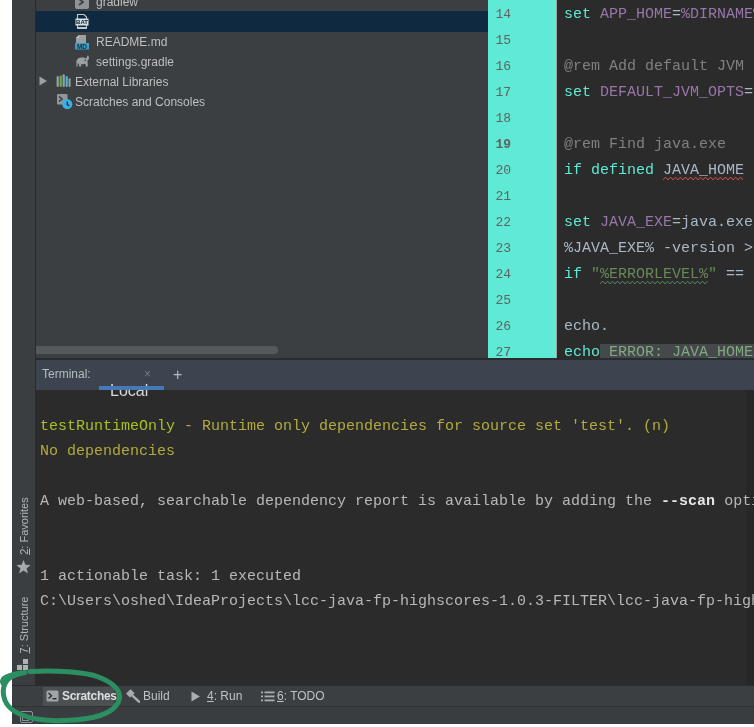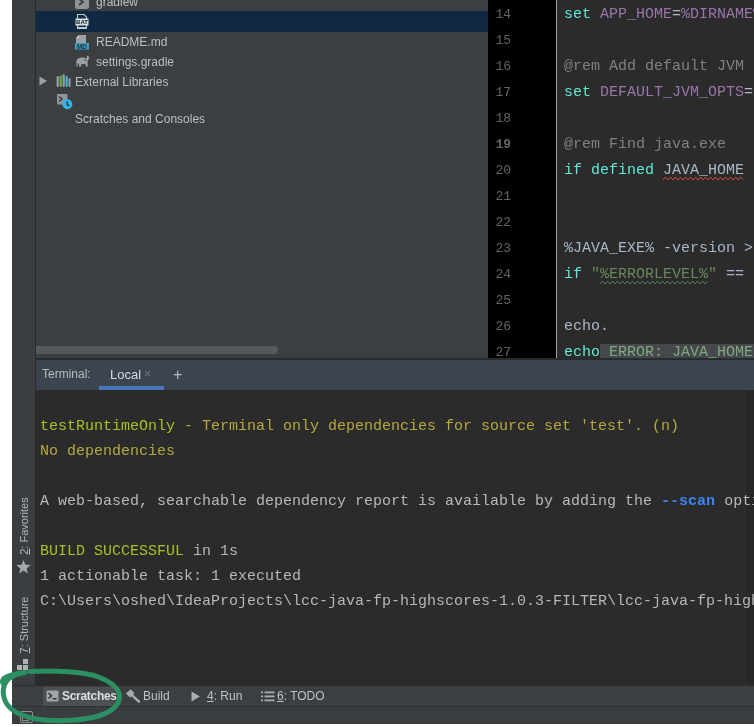--- a/index.html
+++ b/index.html
@@ -9,21 +9,21 @@
   
   #leftbar{left:12px;top:0;width:23px;height:705px;background:#3b3e40;border-right:1px solid #292c2e;}
   .vlabel{position:absolute;transform:rotate(-90deg);font-size:11px;color:#b4b6b8;white-space:nowrap;
           height:14px;line-height:14px;text-align:center;}
   
   #tree{left:36px;top:0;width:452px;height:438px;background:#3c3f41;overflow:hidden;}
   .trow{position:absolute;left:0;width:452px;height:20px;line-height:20px;font-size:12px;color:#bdbfc1;}
   #selrow{position:absolute;left:0;top:11px;width:452px;height:21px;background:#0f2a40;}
   .tlabel{position:absolute;top:0;}
   
-  #gutter{left:488px;top:0;width:68px;height:358px;background:#000000;border-right:1px solid #a3a3a3;}
+  #gutter{left:488px;top:0;width:68px;height:358px;background:#5eead4;border-right:1px solid #a3a3a3;}
   .lnum{position:absolute;right:45px;width:40px;text-align:right;font-family:"Liberation Mono",monospace;
         font-size:13px;color:#606366;line-height:26px;height:26px;}
   #code{left:557px;top:0;width:197px;height:358px;background:#2b2b2b;overflow:hidden;}
   .cline{position:absolute;left:7px;white-space:pre;font-family:"Liberation Mono",monospace;
          font-size:15px;line-height:26px;height:26px;color:#a9b7c6;}
   .kw{color:#5eead4;}
   .var{color:#9876aa;}
   .cmt{color:#808080;}
   .str{color:#6a8759;}
   
@@ -63,21 +63,21 @@
     </div>
     <div class="trow" style="top:32px;">
       <span class="tlabel" style="left:60px;">README.md</span>
     </div>
     <div class="trow" style="top:72px;">
       <span class="tlabel" style="left:39px;">External Libraries</span>
     </div>
     <div class="trow" style="top:52px;">
       <span class="tlabel" style="left:60px;">settings.gradle</span>
     </div>
-    <div class="trow" style="top:92px;margin-top:17px;">
+    <div class="trow" style="top:92px;">
       <span class="tlabel" style="left:39px;">Scratches and Consoles</span>
     </div>
 
     <svg class="abs" style="left:38px;top:-6px;" width="16" height="16" viewBox="0 0 16 16">
       <rect x="1" y="1" width="14" height="14" rx="2" fill="#8e9498"></rect>
       <path d="M5 5 L9 8 L5 11" stroke="#3c3f41" stroke-width="1.8" fill="none"></path>
     </svg>
     <svg class="abs" style="left:38px;top:13px;" width="16" height="17" viewBox="0 0 16 17">
       <path d="M3.5 1.5 H10 L12.5 4 V15.5 H3.5 Z" fill="none" stroke="#bfc7cc" stroke-width="1.1"></path>
       <rect x="1.5" y="5.5" width="13" height="7" fill="#d4e2e8"></rect>
@@ -130,47 +130,47 @@
     <div class="lnum" style="top:314px;">26</div>
     <div class="lnum" style="top:340px;">27</div>
   </div>
 
   <div class="abs" id="code">
     <div class="cline" style="top:2px;"><span class="kw">set</span> <span class="var">APP_HOME</span>=<span class="var">%DIRNAME%</span></div>
     <div class="cline" style="top:54px;"><span class="cmt">@rem Add default JVM options here.</span></div>
     <div class="cline" style="top:80px;"><span class="kw">set</span> <span class="var">DEFAULT_JVM_OPTS</span>=<span class="str">"-Xmx64m"</span></div>
     <div class="cline" style="top:132px;"><span class="cmt">@rem Find java.exe</span></div>
     <div class="cline" style="top:158px;"><span class="kw">if defined</span> JAVA_HOME <span class="kw">goto</span></div>
+    <div class="cline" style="top:210px;"><span class="kw">set</span> <span class="var">JAVA_EXE</span>=java.exe</div>
     <div class="cline" style="top:236px;">%JAVA_EXE% -version &gt;NUL 2&gt;&amp;1</div>
     <div class="cline" style="top:262px;"><span class="kw">if</span> <span class="str">"%ERRORLEVEL%"</span> == <span class="str">"0"</span></div>
     <div class="cline" style="top:314px;">echo.</div>
     <div class="cline" style="top:340px;"><span class="kw">echo</span><span style="background:#45494b;color:#82a881;"> ERROR: JAVA_HOME is not set</span></div>
 
     <svg class="abs" style="left:106px;top:176px;" width="82" height="5" viewBox="0 0 82 5">
       <path d="M0.0 4 L2.5 1 L5.0 4 L7.5 1 L10.0 4 L12.5 1 L15.0 4 L17.5 1 L20.0 4 L22.5 1 L25.0 4 L27.5 1 L30.0 4 L32.5 1 L35.0 4 L37.5 1 L40.0 4 L42.5 1 L45.0 4 L47.5 1 L50.0 4 L52.5 1 L55.0 4 L57.5 1 L60.0 4 L62.5 1 L65.0 4 L67.5 1 L70.0 4 L72.5 1 L75.0 4 L77.5 1 L80.0 4" stroke="#cf4b42" stroke-width="1" fill="none"></path>
     </svg>
     <svg class="abs" style="left:43px;top:280px;" width="108" height="5" viewBox="0 0 108 5">
       <path d="M0.0 4 L2.5 1 L5.0 4 L7.5 1 L10.0 4 L12.5 1 L15.0 4 L17.5 1 L20.0 4 L22.5 1 L25.0 4 L27.5 1 L30.0 4 L32.5 1 L35.0 4 L37.5 1 L40.0 4 L42.5 1 L45.0 4 L47.5 1 L50.0 4 L52.5 1 L55.0 4 L57.5 1 L60.0 4 L62.5 1 L65.0 4 L67.5 1 L70.0 4 L72.5 1 L75.0 4 L77.5 1 L80.0 4 L82.5 1 L85.0 4 L87.5 1 L90.0 4 L92.5 1 L95.0 4 L97.5 1 L100.0 4 L102.5 1 L105.0 4 L107.5 1" stroke="#55815a" stroke-width="1" fill="none"></path>
     </svg>
   </div>
 
   <div class="abs" id="terminal">
     <div id="thead">
       <span style="position:absolute;left:6px;top:0;height:30px;line-height:29px;font-size:12px;color:#b9bbbd;">Terminal:</span>
-      <span style="position:absolute;left:74px;top:0;height:24px;line-height:29px;font-size:13px;color:#d6d8da;">Local</span>
+      <span style="position:absolute;left:74px;top:16px;height:24px;line-height:29px;font-size:16px;color:#d6d8da;">Local</span>
       <span style="position:absolute;left:108px;top:0;height:30px;line-height:29px;font-size:12px;color:#787b7d;">×</span>
       <span style="position:absolute;left:137px;top:0;height:30px;line-height:29px;font-size:16px;color:#b8babc;">+</span>
       <div style="position:absolute;left:63px;top:26px;width:65px;height:4px;background:#4779b8;"></div>
     </div>
     <div id="tcontent">
       <div style="position:absolute;left:710px;top:0;width:8px;height:296px;background:#272727;"></div>
-      <div class="tline" style="top:24px;"><span class="grn">testRuntimeOnly</span><span class="ylw"> - Terminal only dependencies for source set 'test'. (n)</span></div>
+      <div class="tline" style="top:24px;"><span class="grn">testRuntimeOnly</span><span class="ylw"> - Runtime only dependencies for source set 'test'. (n)</span></div>
       <div class="tline" style="top:49px;"><span class="ylw">No dependencies</span></div>
-      <div class="tline" style="top:99px;">A web-based, searchable dependency report is available by adding the <b style="color:#3b82f6;">--scan</b> option.</div>
-      <div class="tline" style="top:149px;"><span class="grn">BUILD SUCCESSFUL</span> in 1s</div>
+      <div class="tline" style="top:99px;">A web-based, searchable dependency report is available by adding the <b style="color:#e5e5e5;">--scan</b> option.</div>
       <div class="tline" style="top:174px;">1 actionable task: 1 executed</div>
       <div class="tline" style="top:199px;">C:\Users\oshed\IdeaProjects\lcc-java-fp-highscores-1.0.3-FILTER\lcc-java-fp-highscores-1.0.3&gt;</div>
     </div>
   </div>
 
   <div class="abs" id="stripe">
     <div class="abs" style="left:31px;top:1px;width:71px;height:19px;background:#4d5052;"></div>
     <svg class="abs" style="left:34px;top:4px;" width="13" height="12" viewBox="0 0 13 12">
       <rect x="0.5" y="0.5" width="12" height="11" rx="1.5" fill="#9fa5a9"></rect>
       <path d="M2.5 3 L5.5 5.7 L2.5 8.4" stroke="#2b2b2b" stroke-width="1.4" fill="none"></path>

